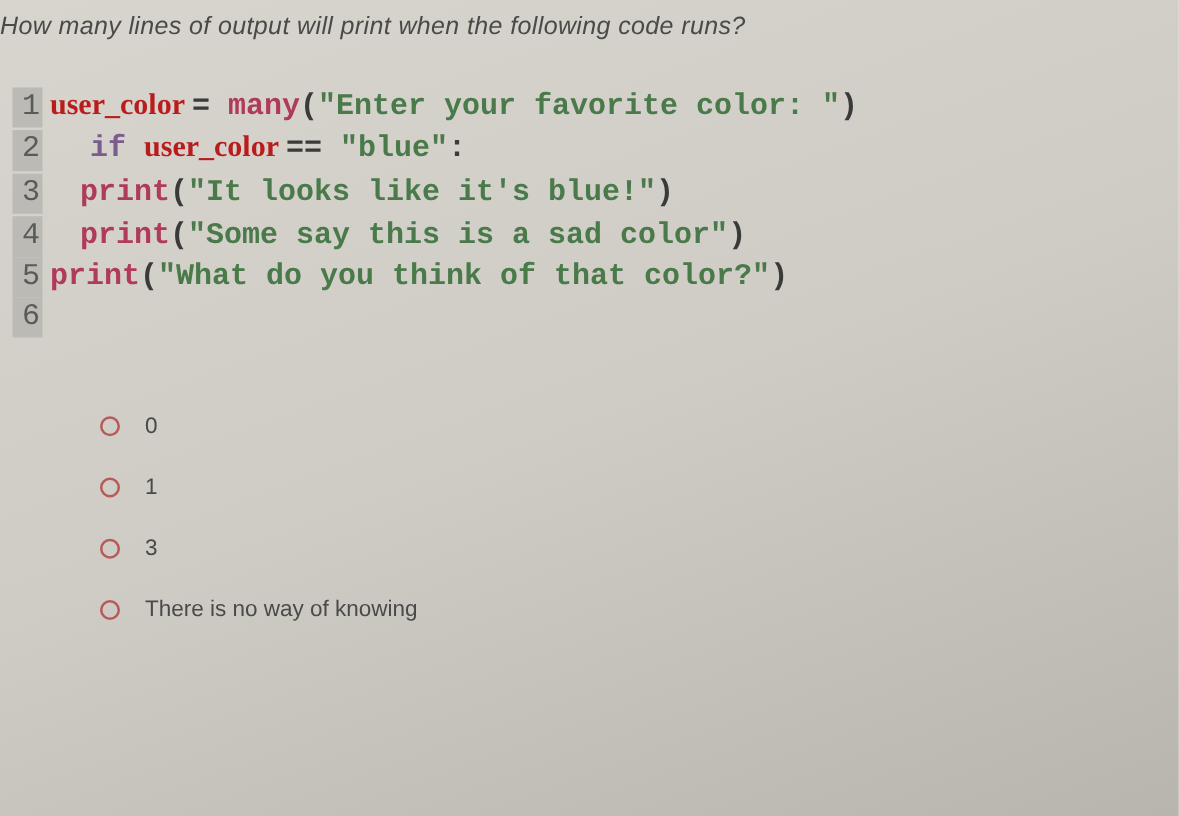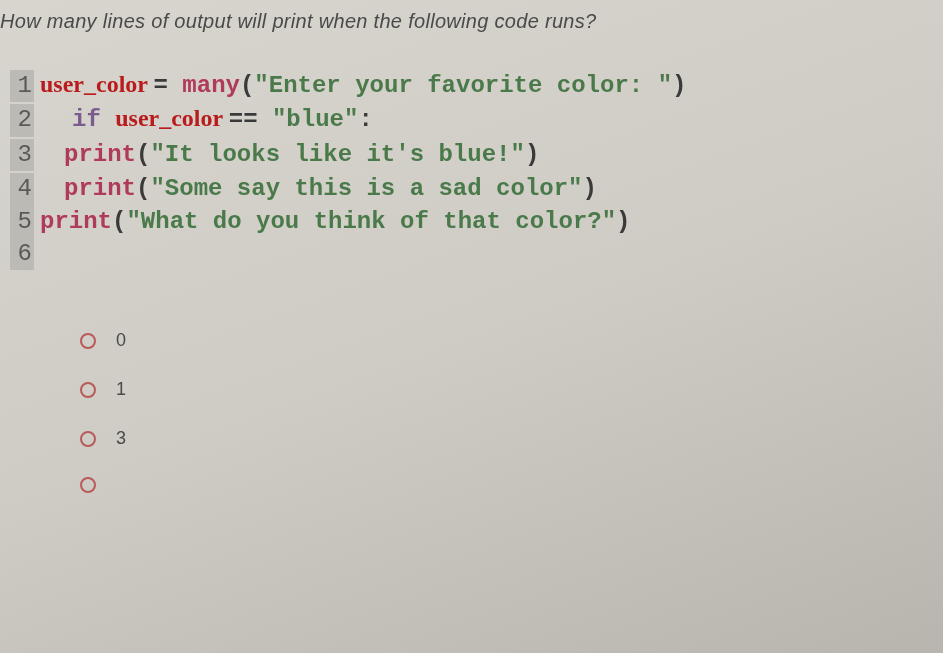--- a/index.html
+++ b/index.html
@@ -118,14 +118,15 @@
     <div class="option">
       <span class="radio"></span>
       <span class="option-label">1</span>
     </div>
     <div class="option">
       <span class="radio"></span>
       <span class="option-label">3</span>
     </div>
     <div class="option">
       <span class="radio"></span>
+      <span class="option-label">There is no way of knowing</span>
     </div>
   </div>
 
 </body></html>

